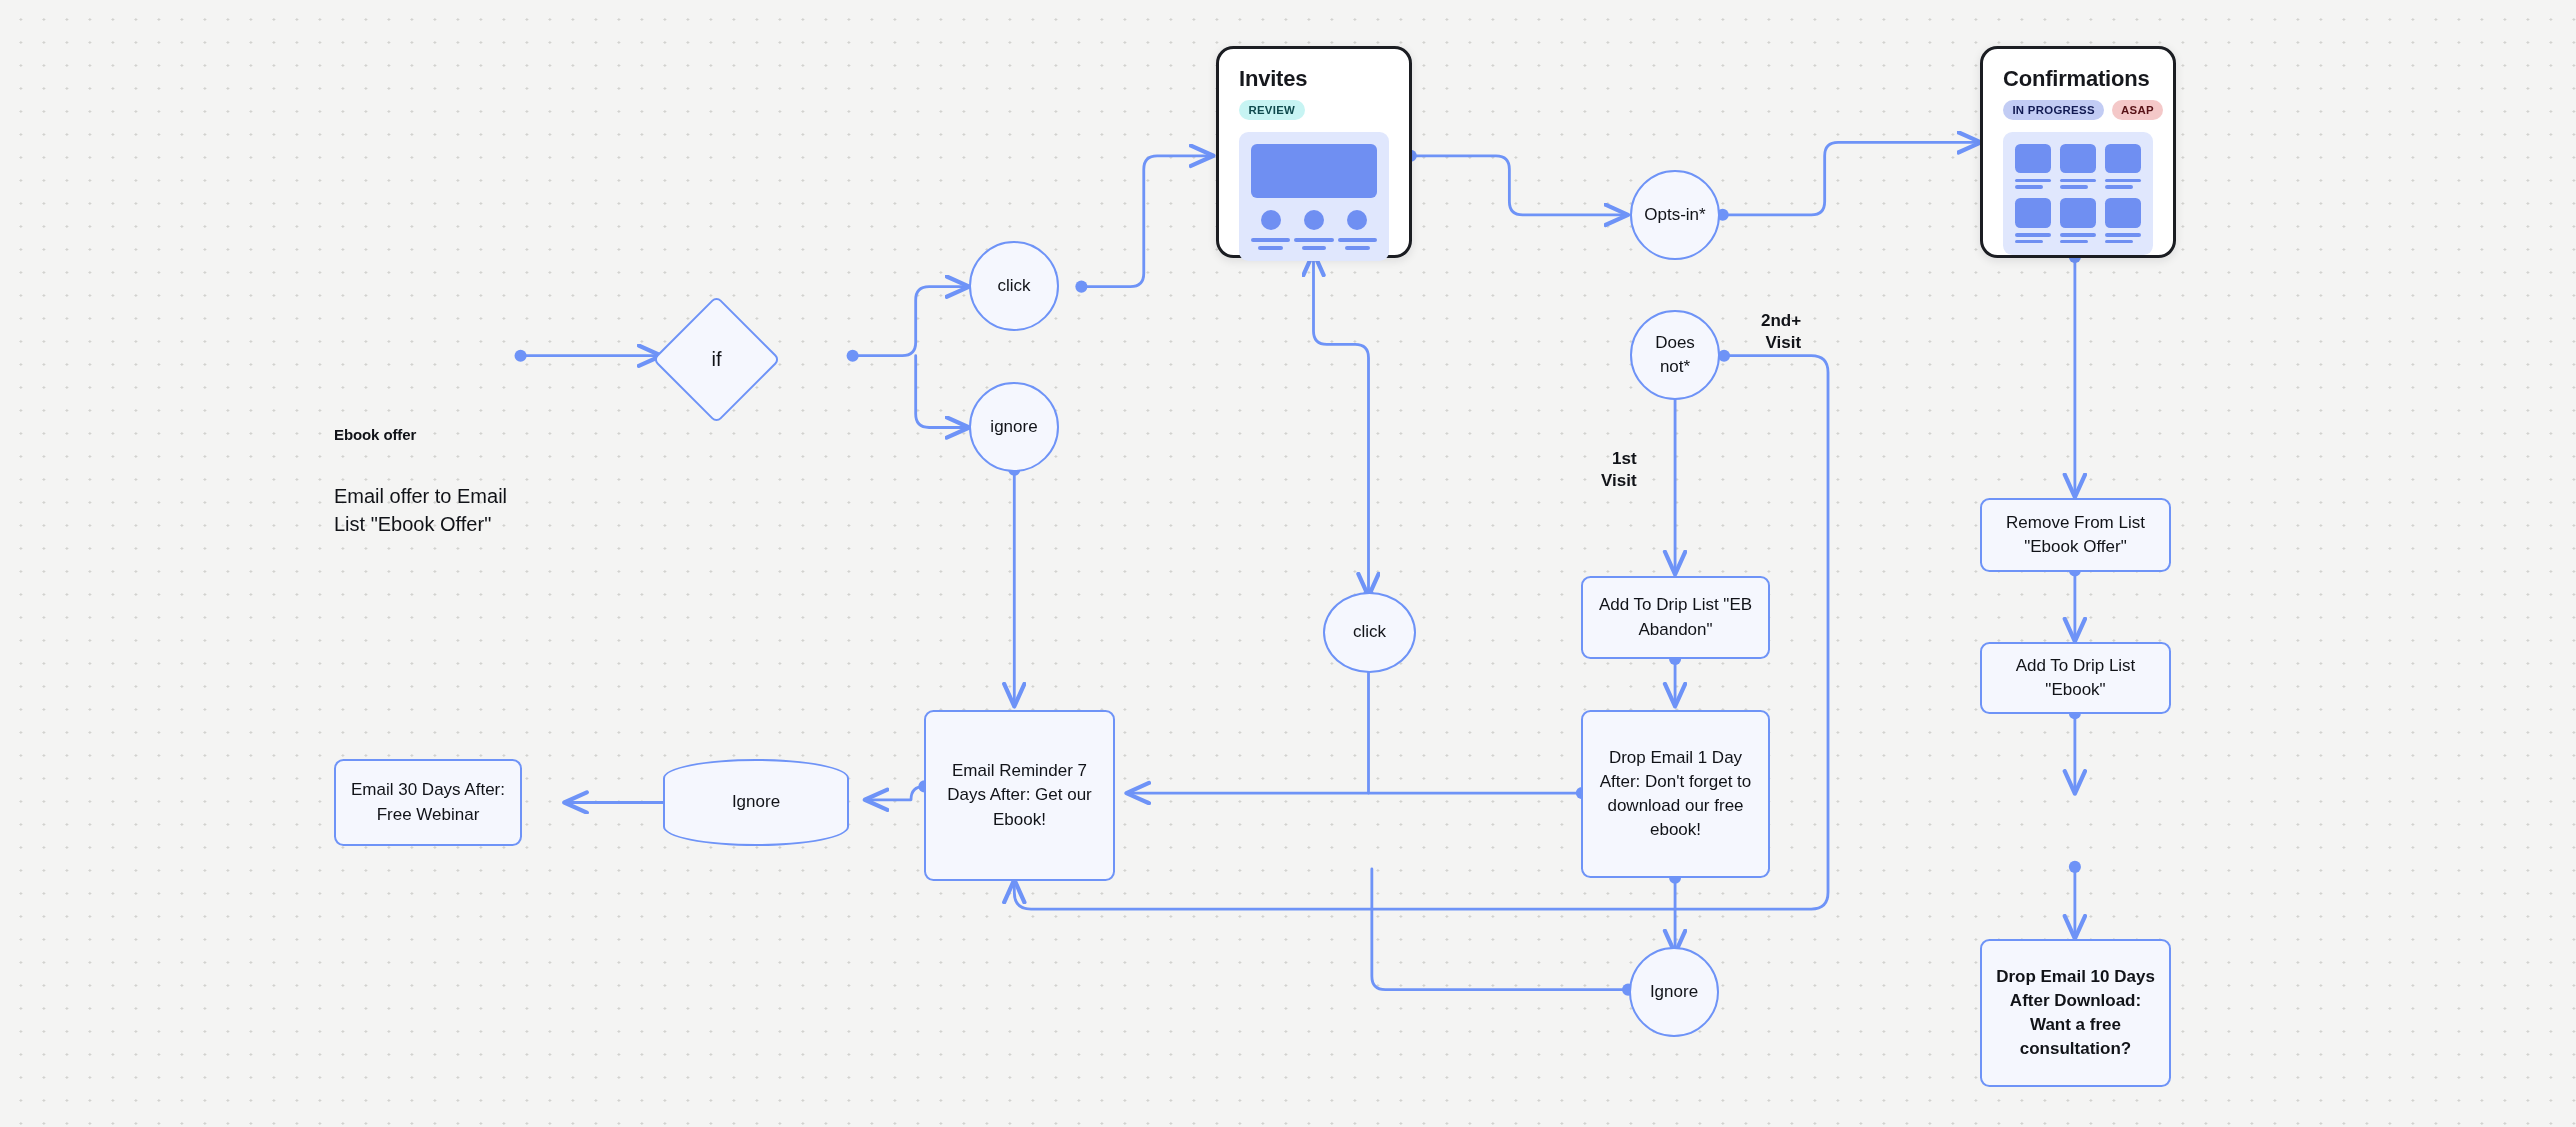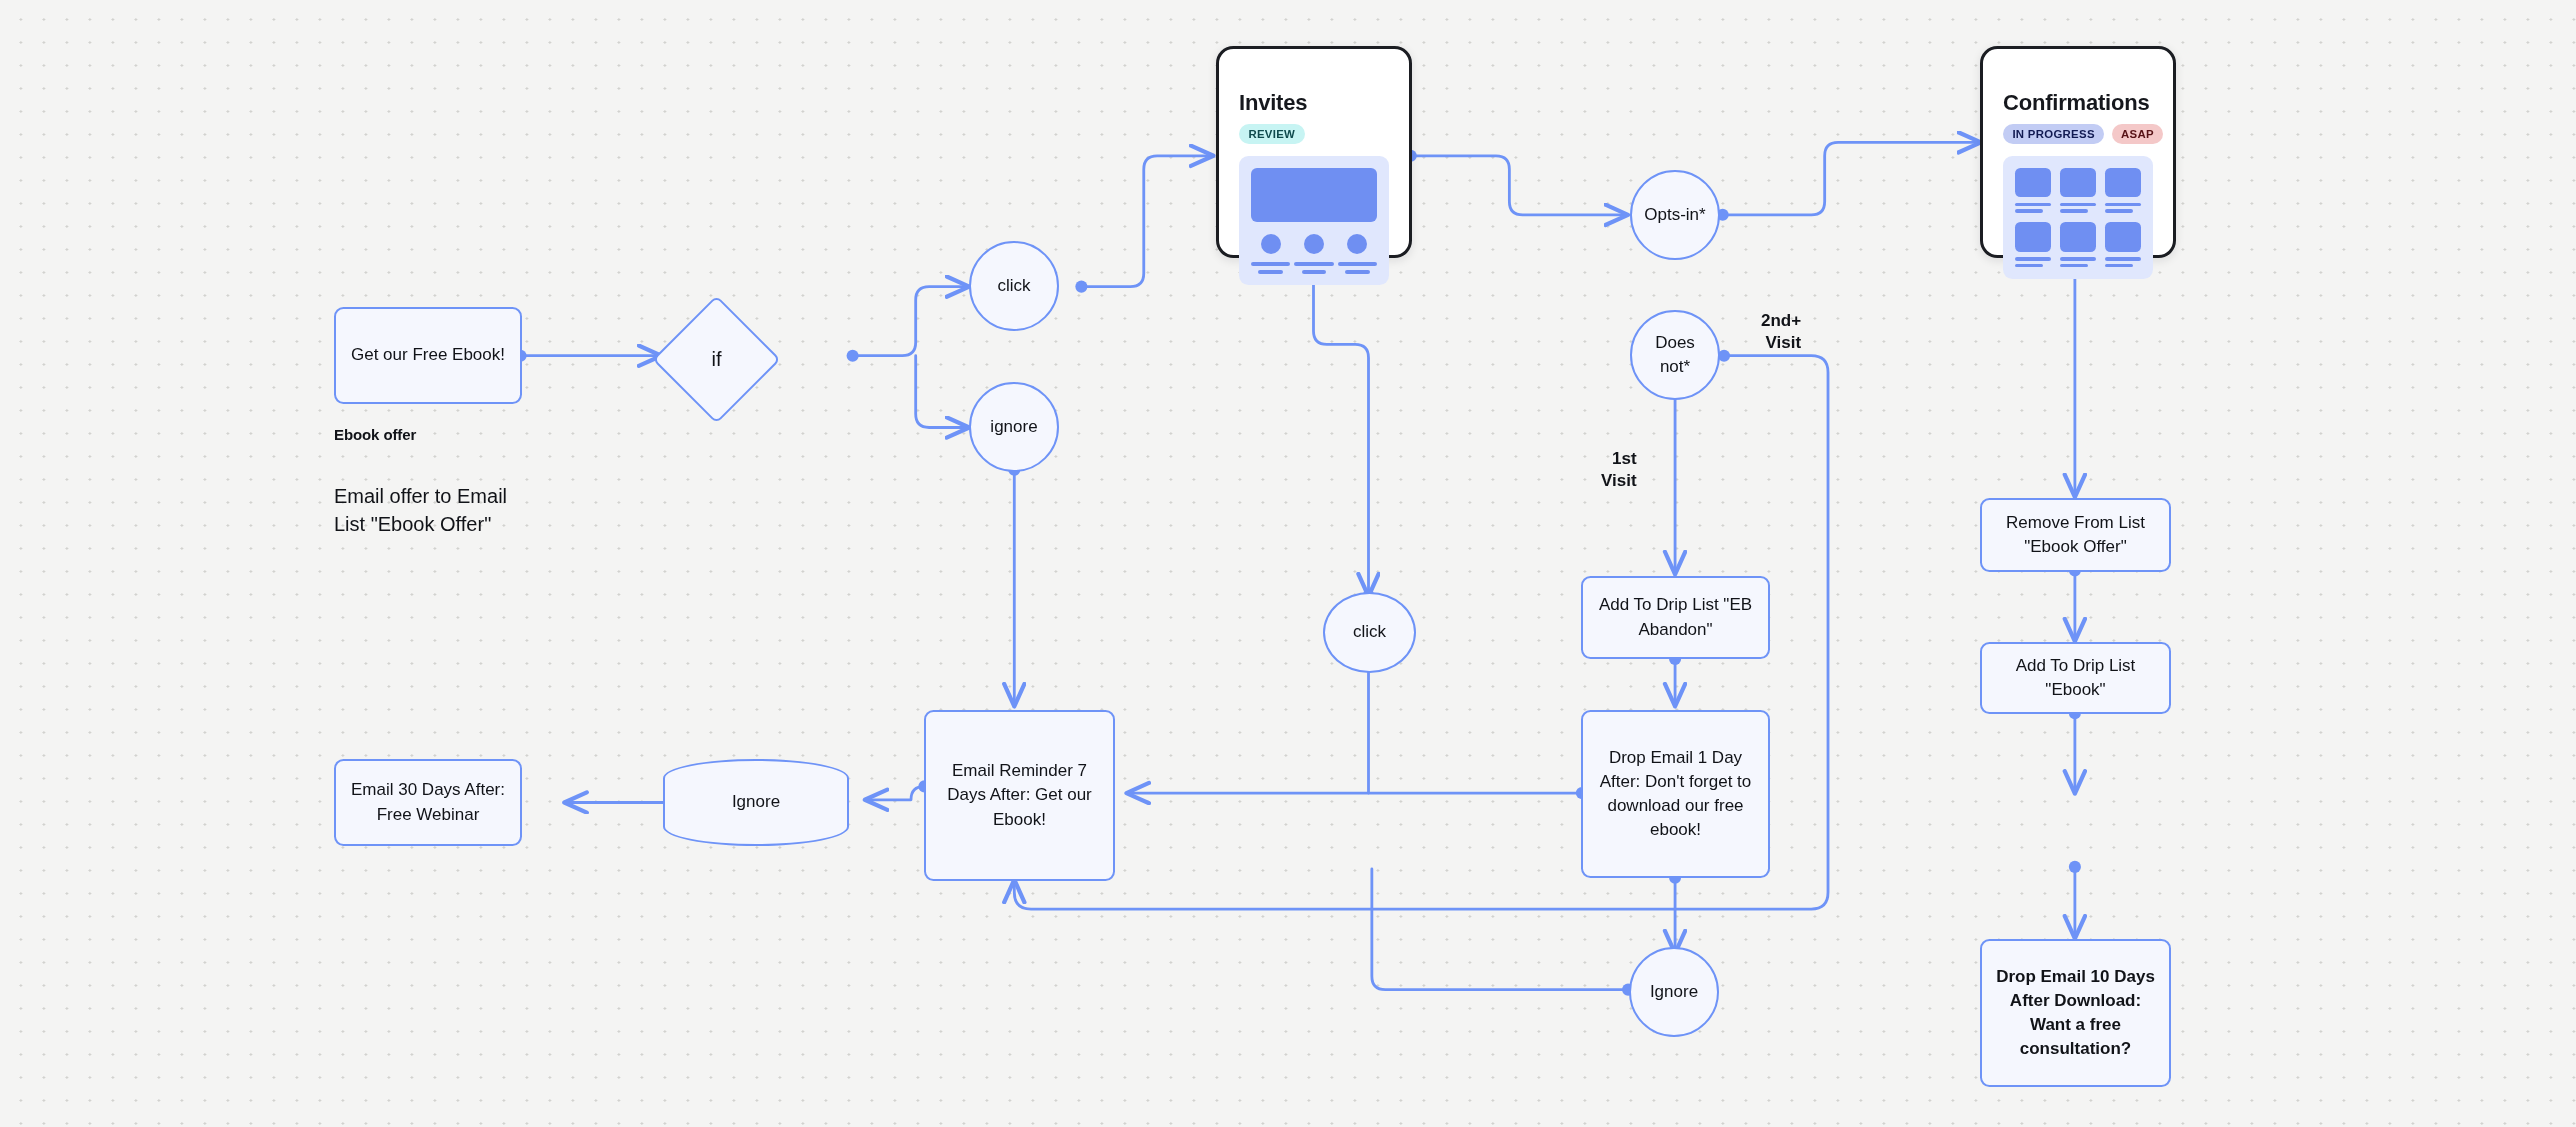--- a/index.html
+++ b/index.html
@@ -71,21 +71,21 @@
   
   .card {
     position: absolute;
     background: #ffffff;
     border: 3.4px solid #1b1d22;
     border-radius: 17.4px;
     z-index: 5;
     padding: 17.4px 20px 19px 20px;
     box-shadow: 0 2.7px 9.4px rgba(20,22,30,.10);
   }
-  .card-title { font-size: 22px; font-weight: 700; color: #16181d; letter-spacing: -0.2px; margin-top: 24px; }
+  .card-title { font-size: 22px; font-weight: 700; color: #16181d; letter-spacing: -0.2px; }
   .badges { display: flex; gap: 7.4px; margin-top: 8px; }
   .badge {
     font-size: 11.4px; font-weight: 700; letter-spacing: 0.3px;
     padding: 4px 9.4px; border-radius: 670px; white-space: nowrap;
   }
   .badge-review   { background: #c7f4f3; color: #0f4a4d; }
   .badge-progress { background: #c2ccf4; color: #111a52; }
   .badge-asap     { background: #f4c8c8; color: #571216; }
 
   .wire {
@@ -177,23 +177,20 @@
       <circle cx="3093" cy="850" r="9" fill="#6e93f7" stroke="none"></circle>
 
       <path d="M3093,1063 L3093,1182" marker-end="url(#arr)"></path>
       <circle cx="3093" cy="1063" r="9" fill="#6e93f7" stroke="none"></circle>
 
       <path d="M3093,1292 L3093,1398" marker-end="url(#arr)"></path>
       <circle cx="3093" cy="1292" r="9" fill="#6e93f7" stroke="none"></circle>
     </g>
   </svg>
 
-  <div class="node rect" style="left:334px; top:307px; width:188px; height:97px;">
-    <span class="lbl">Get our Free Ebook!</span>
-  </div>
 
   <div class="diamond-wrap" style="left:671px; top:314px; width:91px; height:91px;">
     <div class="diamond"></div>
     <div class="diamond-lbl">if</div>
   </div>
 
   <div class="node circle" style="left:969px; top:241px; width:90px; height:90px;">
     <span class="lbl">click</span>
   </div>
 

